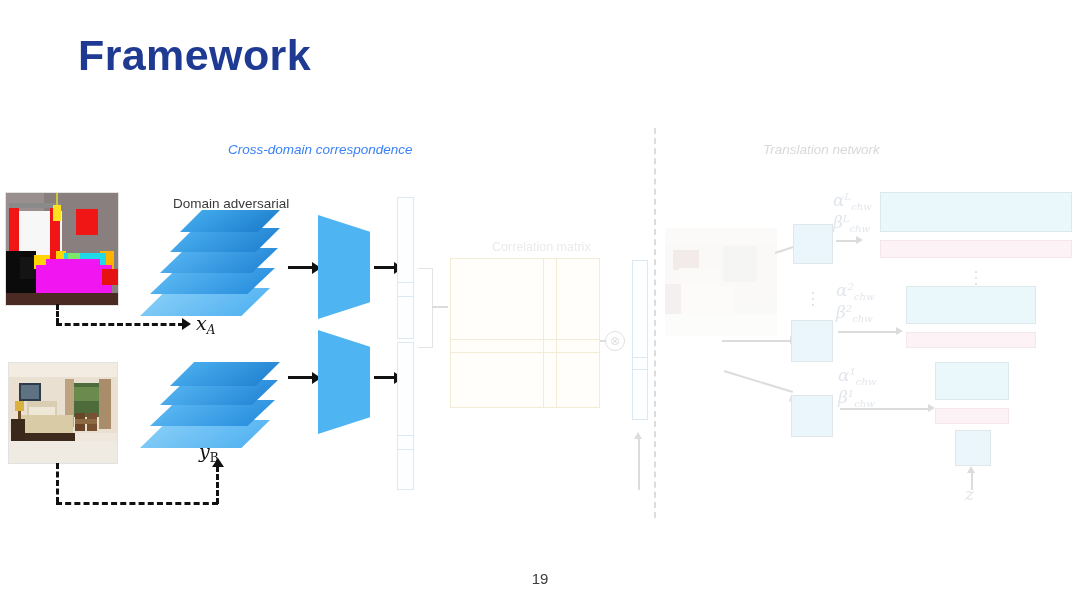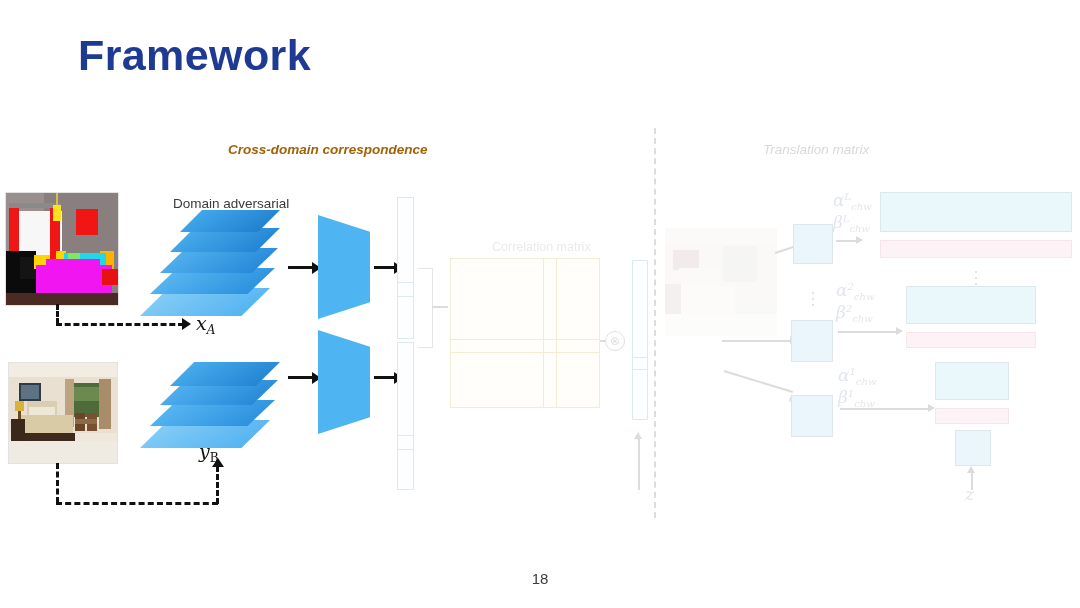--- a/index.html
+++ b/index.html
@@ -18,21 +18,21 @@
   }
 
   
   #page-number{
     position:absolute;left:0;right:0;top:570px;text-align:center;
     font-size:15px;color:#3c3c3c;
   }
   .lbl{position:absolute;white-space:nowrap;}
 
   .sec-title{
-    font-size:13.5px;font-weight:bold;font-style:italic;color:#a16207;
+    font-size:13.5px;font-weight:normal;font-style:italic;color:#3b82f6;
   }
   .sec-title.faded{font-weight:normal;color:#d9d9d9;}
 
   .plain-label{font-size:13.5px;color:#3a3a3a;}
 
   .math{
     font-family:"DejaVu Serif","Liberation Serif",serif;
     font-style:italic;font-size:19px;color:#111;
   }
   .math .sub{font-size:12px;font-style:normal;vertical-align:-4px;}
@@ -301,21 +301,21 @@
     <div class="seg-div" style="top:108px;"></div>
   </div>
 
   <div class="g-arrow-line" style="left:600px;top:340px;width:6px;"></div>
 
   <div class="g-arrow-line" style="left:638px;top:438px;width:1.5px;height:52px;"></div>
   <div class="g-arrow-head up" style="left:634px;top:432px;"></div>
 
   <div id="divider" style="left:654px;top:128px;height:390px;"></div>
 
-  <div class="lbl sec-title faded" style="left:763px;top:142px;">Translation matrix</div>
+  <div class="lbl sec-title faded" style="left:763px;top:142px;">Translation network</div>
 
   <div id="warped-image" style="left:665px;top:228px;width:112px;height:108px;background:#d8cec2;">
     <div class="seg" style="left:0;top:0;width:112px;height:18px;background:#e8ded0;"></div>
     <div class="seg" style="left:0;top:16px;width:112px;height:56px;background:#ddd1c1;"></div>
     <div class="seg" style="left:58px;top:18px;width:34px;height:36px;background:#b8b29c;"></div>
     <div class="seg" style="left:8px;top:22px;width:26px;height:20px;background:#c05a3a;"></div>
     <div class="seg" style="left:14px;top:40px;width:40px;height:22px;background:#e6dccb;"></div>
     <div class="seg" style="left:10px;top:58px;width:60px;height:30px;background:#efe6d8;"></div>
     <div class="seg" style="left:0;top:56px;width:16px;height:32px;background:#c08a72;"></div>
     <div class="seg" style="left:0;top:86px;width:112px;height:22px;background:#efe9e0;"></div>
@@ -387,15 +387,15 @@
   <div class="trect-blue" style="left:935px;top:362px;width:72px;height:36px;"></div>
   <div class="trect-pink" style="left:935px;top:408px;width:72px;height:14px;"></div>
 
   <div class="tsquare" style="left:955px;top:430px;width:34px;height:34px;"></div>
 
   <div class="g-arrow-line" style="left:971px;top:472px;width:1.5px;height:18px;"></div>
   <div class="g-arrow-head up" style="left:967px;top:466px;"></div>
 
   <div class="lbl math-faded" style="left:965px;top:484px;">z</div>
 
-  <div id="page-number">18</div>
+  <div id="page-number">19</div>
 
 </div>
 
 </body></html>

